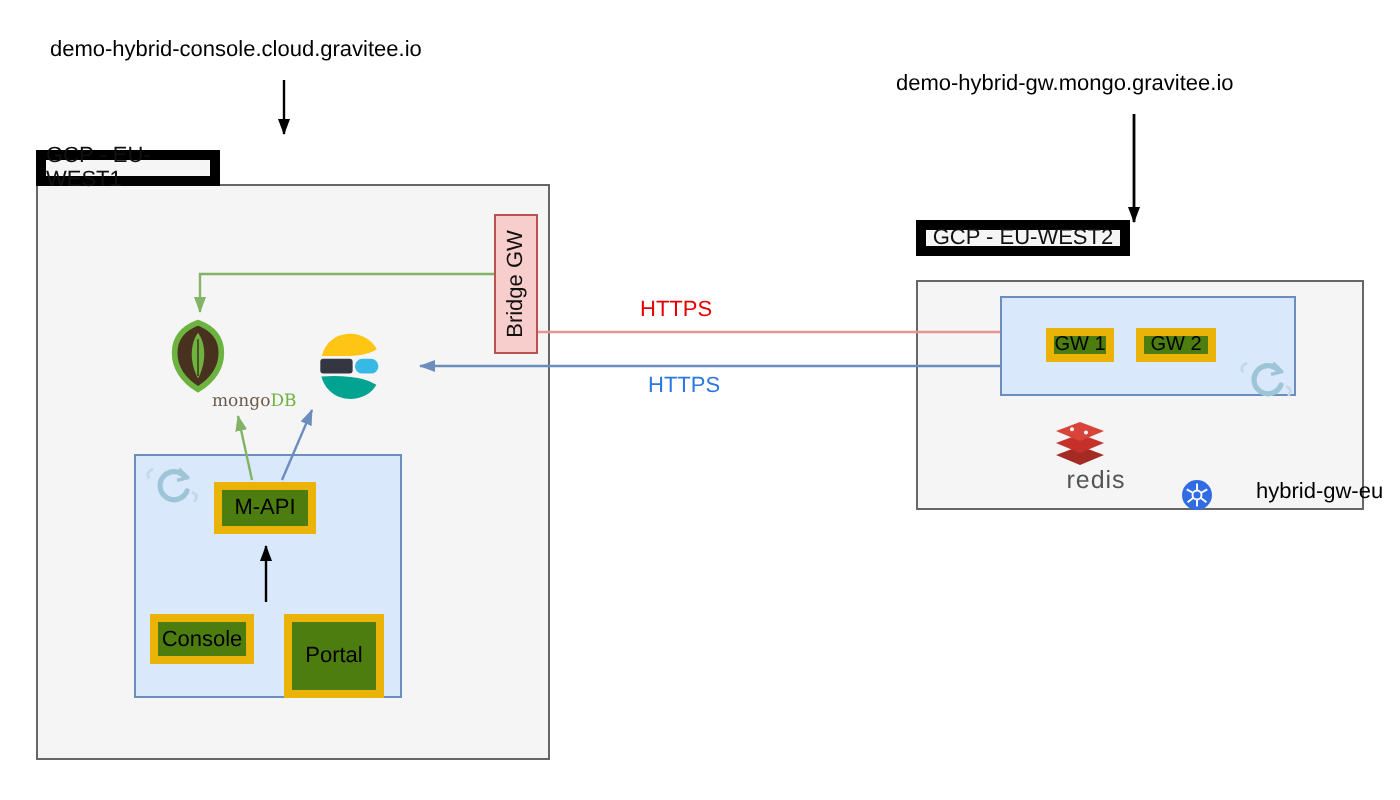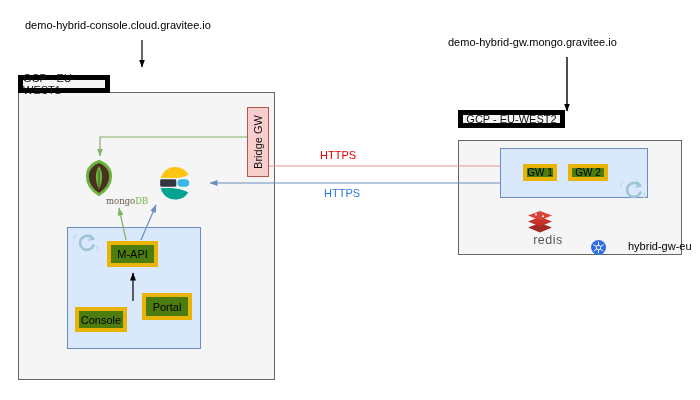--- a/index.html
+++ b/index.html
@@ -68,21 +68,21 @@
 
   <svg class="icon" style="left:71px;top:232px;" width="30" height="21" viewBox="0 0 30 21">
     <path d="M21.5 6.5 A7 7 0 1 0 22.5 13.5" fill="none" stroke="#9ec4d8" stroke-width="2.6" stroke-linecap="round"></path>
     <path d="M18.5 2.5 L23 6.8 L17.5 8.2" fill="none" stroke="#9ec4d8" stroke-width="1.6" stroke-linejoin="round"></path>
     <path d="M5 2.8 Q1.8 4.4 3.4 6.8" fill="none" stroke="#c3d9e6" stroke-width="1.4" stroke-linecap="round"></path>
     <path d="M25.5 14.4 Q28.6 16 26.4 18.4" fill="none" stroke="#c3d9e6" stroke-width="1.4" stroke-linecap="round"></path>
   </svg>
 
   <div class="abs node" style="left:75px;top:307px;width:52px;height:25px;">Console</div>
   <div class="abs node" style="left:107px;top:241px;width:51px;height:26px;">M-API</div>
-  <div class="abs node" style="left:142px;top:293px;width:50px;height:27px;">Portal</div>
+  <div class="abs node" style="left:142px;top:307px;width:50px;height:42px;">Portal</div>
 
 
   <div class="abs region-tab" style="left:458px;top:110px;width:107px;height:18px;">GCP - EU-WEST2</div>
   <div class="abs region" style="left:458px;top:140px;width:224px;height:115px;"></div>
 
   <div class="abs cluster" style="left:500px;top:148px;width:148px;height:50px;"></div>
   <div class="abs node small" style="left:523px;top:164px;width:34px;height:17px;">GW 1</div>
   <div class="abs node small" style="left:568px;top:164px;width:40px;height:17px;">GW 2</div>
 
   <svg class="icon" style="left:618px;top:179px;" width="30" height="21" viewBox="0 0 30 21">

